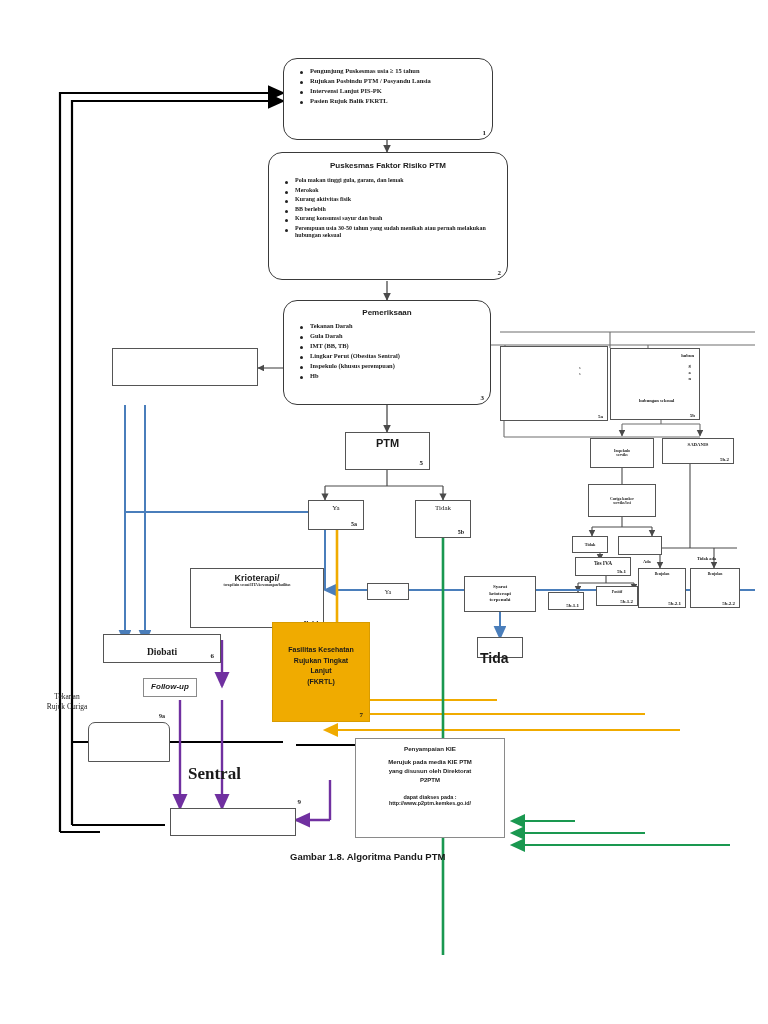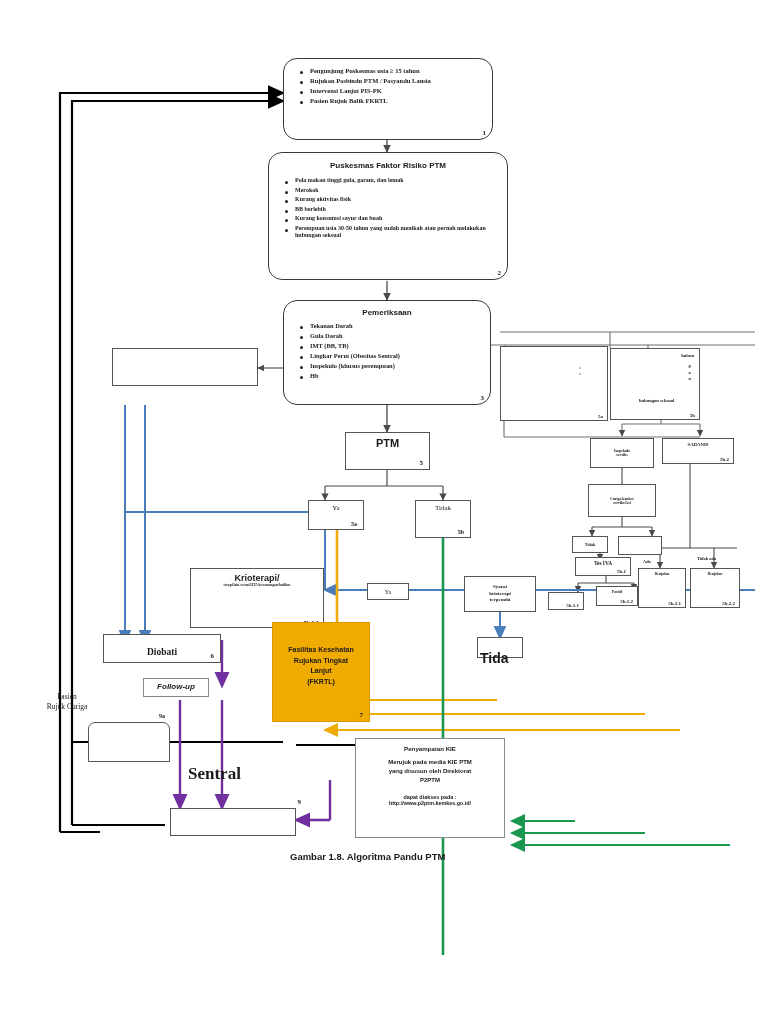--- a/index.html
+++ b/index.html
@@ -283,26 +283,26 @@
   <div class="node orange" style="left:272px;top:622px;width:98px;height:100px;">
     <div style="text-align:center;font-family:'Liberation Sans',sans-serif;font-weight:bold;font-size:7px;line-height:1.5;margin-top:22px;">
       <div>Fasilitas Kesehatan</div>
       <div>Rujukan Tingkat</div>
       <div>Lanjut</div>
       <div>(FKRTL)</div>
     </div>
     <span class="num">7</span>
   </div>
 
-  <div class="node thin" style="left:143px;top:678px;width:66px;height:19px;">
+  <div class="node thin" style="left:143px;top:678px;width:54px;height:19px;">
     <div style="text-align:center;font-family:'Liberation Sans',sans-serif;font-style:italic;font-weight:bold;font-size:8px;margin-top:3px;">Follow-up</div>
   </div>
 
   <div style="position:absolute;left:28px;top:692px;width:78px;text-align:center;font-size:7.5px;line-height:1.35;">
-    <div>Pasien</div>
+    <div>Tekanan</div>
     <div>Rujuk Curiga</div>
   </div>
   <div class="node sq" style="left:88px;top:722px;width:82px;height:40px;border-radius:7px 7px 0 0;">
     <span class="num" style="right:4px;bottom:auto;top:-10px;font-size:6px;">9a</span>
   </div>
 
   <div style="position:absolute;left:188px;top:764px;font-family:'Liberation Serif',serif;font-weight:bold;font-size:17px;">Sentral</div>
   <div class="node sq" style="left:170px;top:808px;width:126px;height:28px;">
     <span class="num" style="top:-11px;bottom:auto;right:-6px;font-size:7px;">9</span>
   </div>

